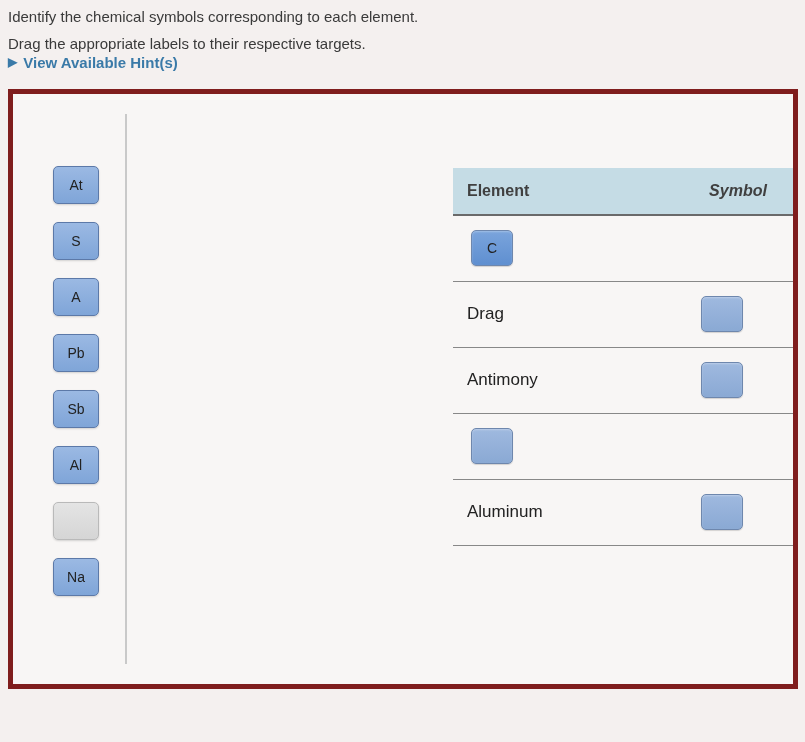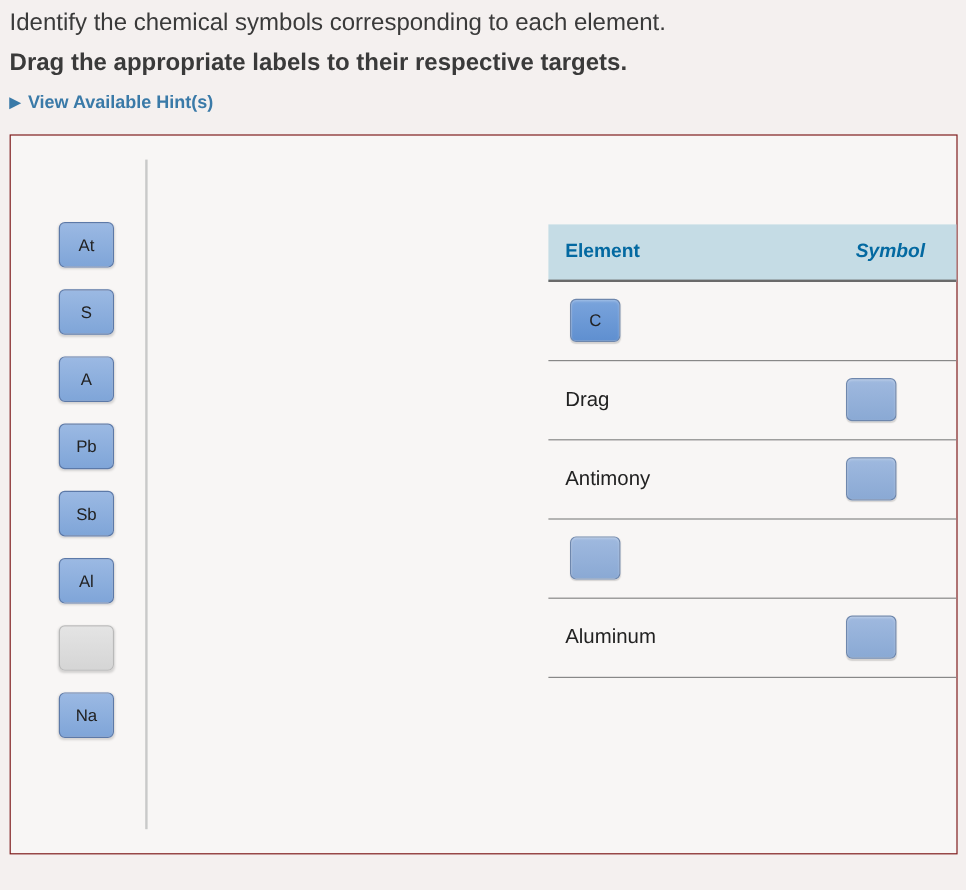--- a/index.html
+++ b/index.html
@@ -5,43 +5,43 @@
   * { box-sizing: border-box; margin: 0; padding: 0; }
   body {
     font-family: Arial, Helvetica, sans-serif;
     background: #f4f0ef;
     width: 805px;
     height: 742px;
     padding: 8px 0 0 8px;
     color: #333;
   }
   .instruction {
-    font-size: 20px;
+    font-size: 15px;
     color: #3a3a3a;
     margin-bottom: 10px;
   }
   .instruction.bold {
-    font-weight: bold;
-    margin-bottom: 12px;
+    font-weight: normal;
+    margin-bottom: 0;
   }
   .hint-link {
     color: #3a7aa8;
     font-weight: bold;
     font-size: 15px;
     cursor: pointer;
     display: inline-flex;
     align-items: center;
     gap: 6px;
     margin-bottom: 18px;
   }
   .hint-link .arrow {
     font-size: 12px;
   }
   .exercise-panel {
-    border: 1px solid #7f1d1d;
+    border: 5px solid #7f1d1d;
     background: #f8f6f5;
     width: 790px;
     height: 600px;
     position: relative;
     display: flex;
   }
   .label-bank {
     width: 100px;
     border-right: 2px solid #c9c9c9;
     padding-top: 52px;
@@ -85,21 +85,21 @@
   }
   .table-header {
     display: flex;
     background: #c5dce5;
     border-bottom: 2px solid #6a6a6a;
   }
   .th {
     padding: 14px 14px;
     font-weight: bold;
     font-size: 16px;
-    color: #0369a1;
+    color: #404040;
   }
   .th.element { flex: 1; }
   .th.symbol { width: 110px; text-align: center; font-style: italic; }
   .table-row {
     display: flex;
     align-items: center;
     border-bottom: 1px solid #888;
     height: 66px;
   }
   .td.element {

